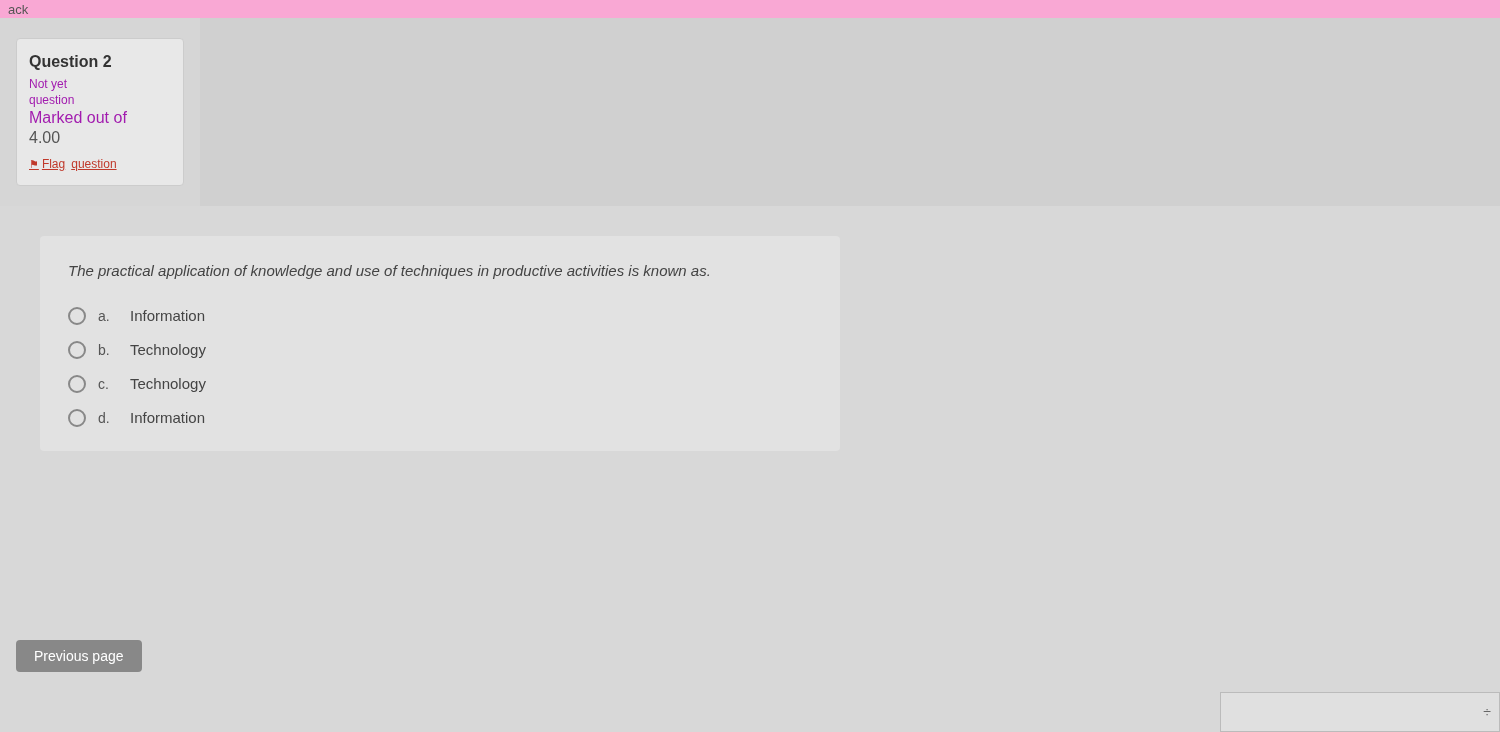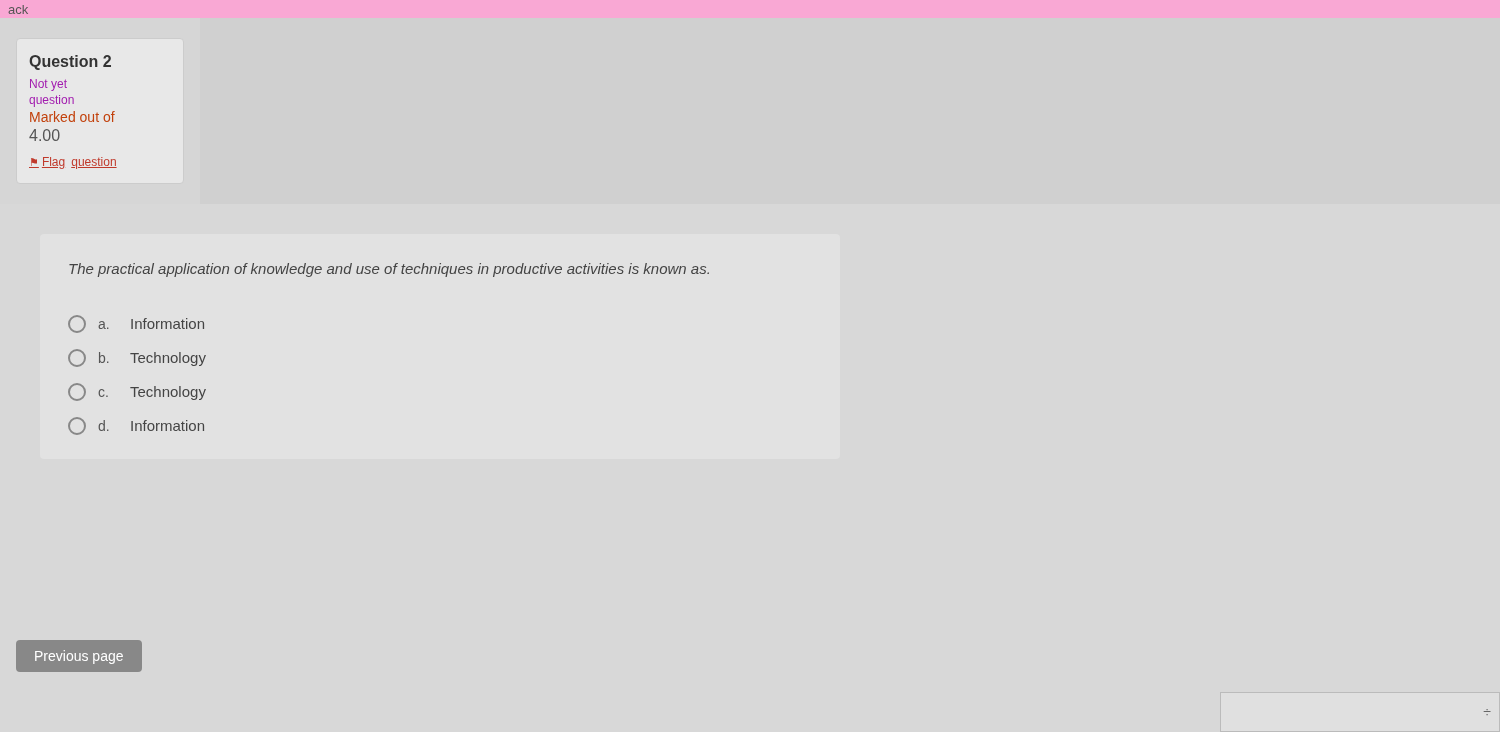--- a/index.html
+++ b/index.html
@@ -69,22 +69,22 @@
       margin-bottom: 6px;
     }
 
     .question-status {
       font-size: 12px;
       color: #a21caf;
       margin-bottom: 2px;
     }
 
     .question-marked {
-      font-size: 14px;
-      color: #c2410c;
+      font-size: 16px;
+      color: #a21caf;
       margin-bottom: 2px;
     }
 
     .question-points {
       font-size: 16px;
       color: #555;
       margin-bottom: 10px;
     }
 
     .flag-link {
@@ -112,21 +112,21 @@
     .question-content-box {
       background-color: #e2e2e2;
       border-radius: 4px;
       padding: 24px 28px;
       max-width: 800px;
     }
 
     .question-text {
       font-size: 15px;
       color: #444;
-      margin-bottom: 34px;
+      margin-bottom: 24px;
       font-style: italic;
       line-height: 1.5;
     }
 
     .options-list {
       display: flex;
       flex-direction: column;
       gap: 16px;
     }
 

